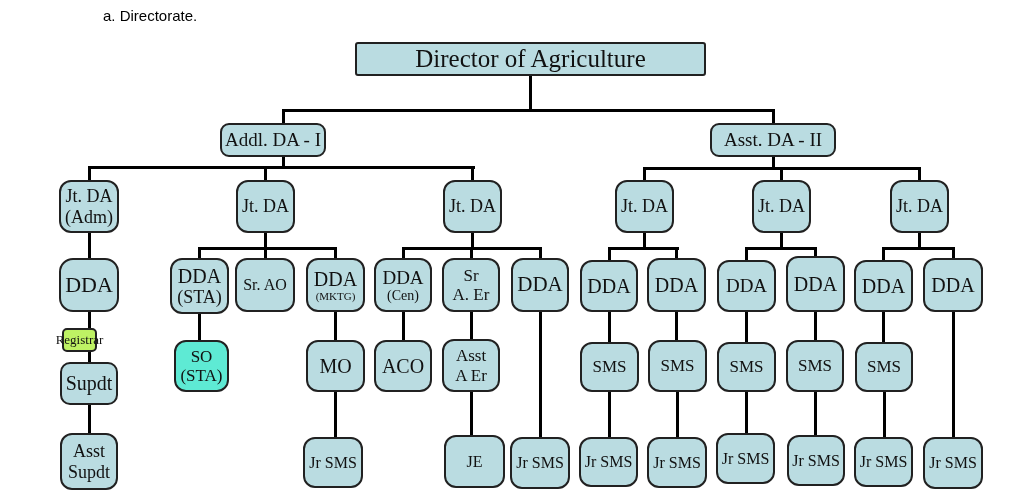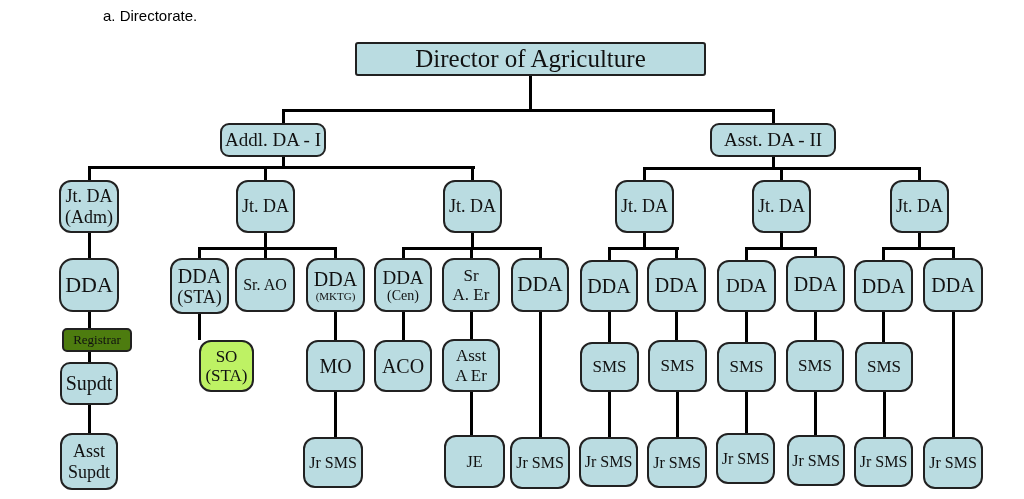--- a/index.html
+++ b/index.html
@@ -110,24 +110,24 @@
       </div>
       <div class="node" style="left: 786px; top: 256px; width: 59px; height: 56px; border-radius: 12px; font-size: 20px; background: rgb(186, 220, 225); border-color: rgb(33, 33, 33);">
         <span class="node-line">DDA</span>
       </div>
       <div class="node" style="left: 854px; top: 260px; width: 59px; height: 52px; border-radius: 12px; font-size: 20px; background: rgb(186, 220, 225); border-color: rgb(33, 33, 33);">
         <span class="node-line">DDA</span>
       </div>
       <div class="node" style="left: 923px; top: 258px; width: 60px; height: 54px; border-radius: 12px; font-size: 20px; background: rgb(186, 220, 225); border-color: rgb(33, 33, 33);">
         <span class="node-line">DDA</span>
       </div>
-      <div class="node" style="left: 62px; top: 328px; width: 70px; height: 24px; border-radius: 5px; font-size: 13px; background: #4d7c0f; border-color: rgb(33, 33, 33);">
+      <div class="node" style="left: 62px; top: 328px; width: 35px; height: 24px; border-radius: 5px; font-size: 13px; background: #bef264; border-color: rgb(33, 33, 33);">
         <span class="node-line">Registrar</span>
       </div>
-      <div class="node" style="left: 174px; top: 340px; width: 55px; height: 52px; border-radius: 12px; font-size: 17px; background: #bef264; border-color: rgb(33, 33, 33); margin-left: 25px;">
+      <div class="node" style="left: 174px; top: 340px; width: 55px; height: 52px; border-radius: 12px; font-size: 17px; background: #5eead4; border-color: rgb(33, 33, 33);">
         <span class="node-line">SO</span>
         <span class="node-line">(STA)</span>
       </div>
       <div class="node" style="left: 306px; top: 340px; width: 59px; height: 52px; border-radius: 12px; font-size: 20px; background: rgb(186, 220, 225); border-color: rgb(33, 33, 33);">
         <span class="node-line">MO</span>
       </div>
       <div class="node" style="left: 374px; top: 340px; width: 58px; height: 52px; border-radius: 12px; font-size: 20px; background: rgb(186, 220, 225); border-color: rgb(33, 33, 33);">
         <span class="node-line">ACO</span>
       </div>
       <div class="node" style="left: 442px; top: 339px; width: 58px; height: 53px; border-radius: 12px; font-size: 17px; background: rgb(186, 220, 225); border-color: rgb(33, 33, 33);">

